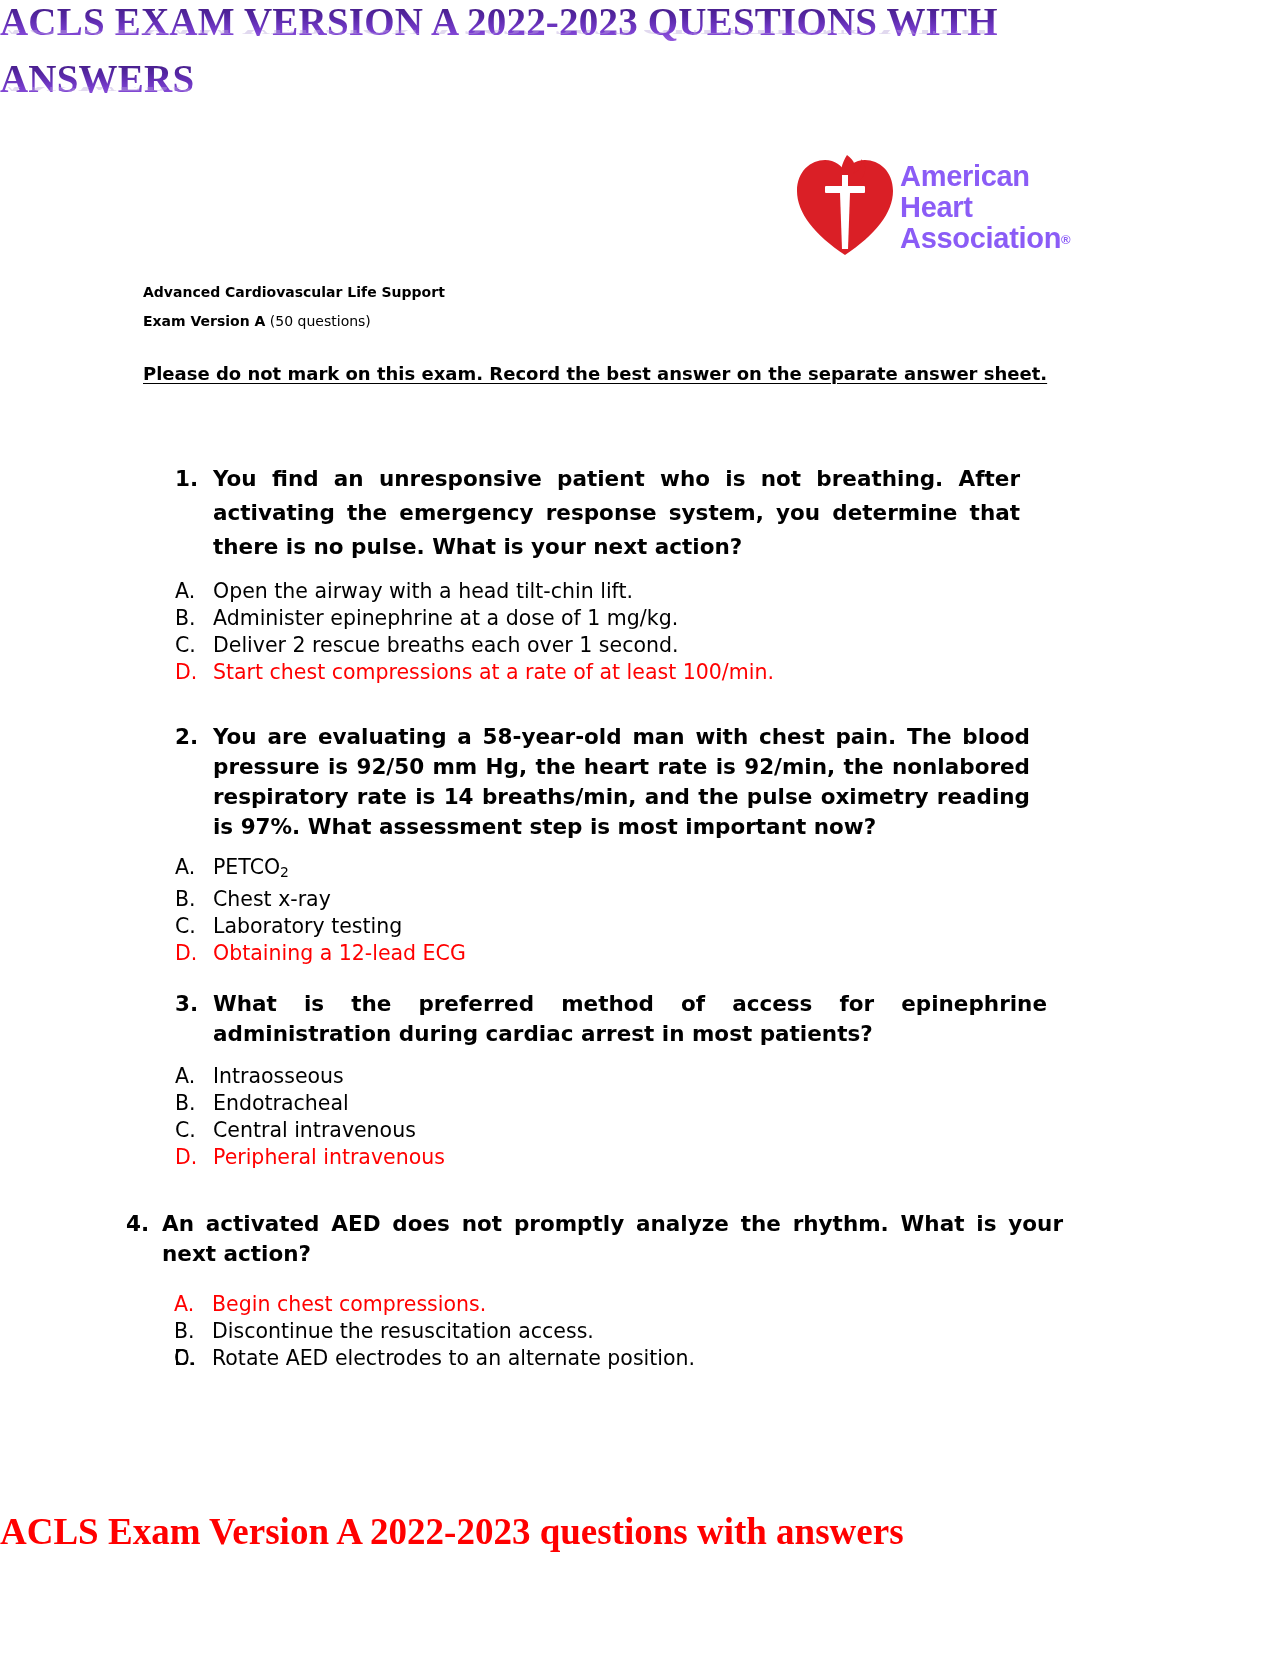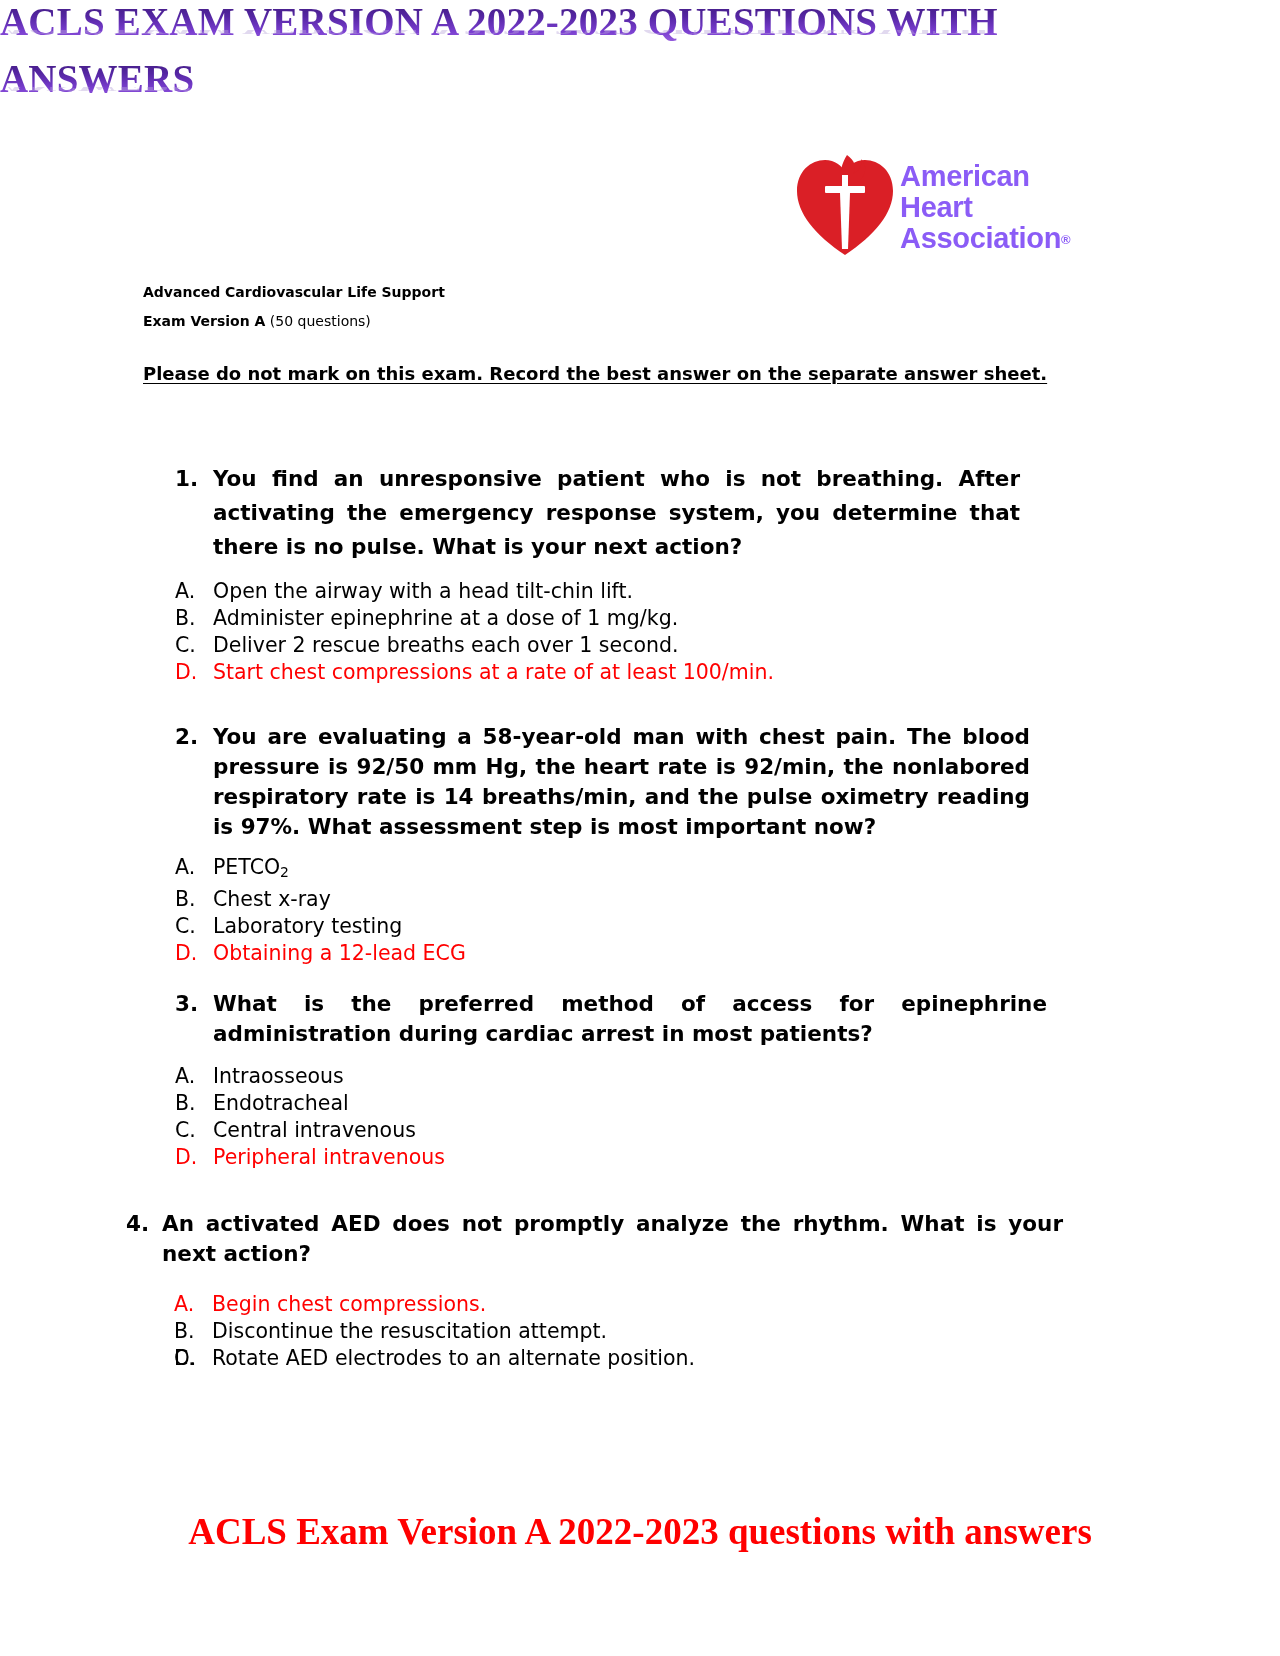--- a/index.html
+++ b/index.html
@@ -151,21 +151,21 @@
   .opt-letter { position: absolute; left: 0; top: 0; }
   .opt.answer, .opt.answer .opt-letter { color: #ff0000; }
   .opt sub { font-size: 0.68em; vertical-align: -0.22em; }
 
   
   .footer {
     position: absolute;
     left: 0;
     top: 1510px;
     width: 1280px;
-    text-align: center;
+    text-align: left;
     font-family: "Liberation Serif", "DejaVu Serif", serif;
     font-weight: bold;
     font-size: 37px;
     line-height: 44px;
     color: #ff0000;
   }
 </style>
 </head>
 <body>
 
@@ -245,21 +245,21 @@
     </div>
   </div>
 
   <div class="qblock" style="left:126px; top:1209px; width:937px;">
     <div class="qtext" style="line-height:30px; padding-left:36px;">
       <span class="qnum" style="line-height:30px;">4.</span>
       <span>An activated AED does not promptly analyze the rhythm. What is your next action?</span>
     </div>
     <div class="options" style="padding-left:48px; margin-top:22px;">
       <div class="opt answer"><span class="opt-letter">A.</span><span>Begin chest compressions.</span></div>
-      <div class="opt"><span class="opt-letter">B.</span><span>Discontinue the resuscitation attempt.</span></div>
+      <div class="opt"><span class="opt-letter">B.</span><span>Discontinue the resuscitation access.</span></div>
       <div class="opt"><span class="opt-letter">C.</span></div>
       <div class="opt"><span class="opt-letter">D.</span><span>Rotate AED electrodes to an alternate position.</span></div>
     </div>
   </div>
 
   <div class="footer">ACLS Exam Version A 2022-2023 questions with answers</div>
 
 </div>
 
 </body></html>

